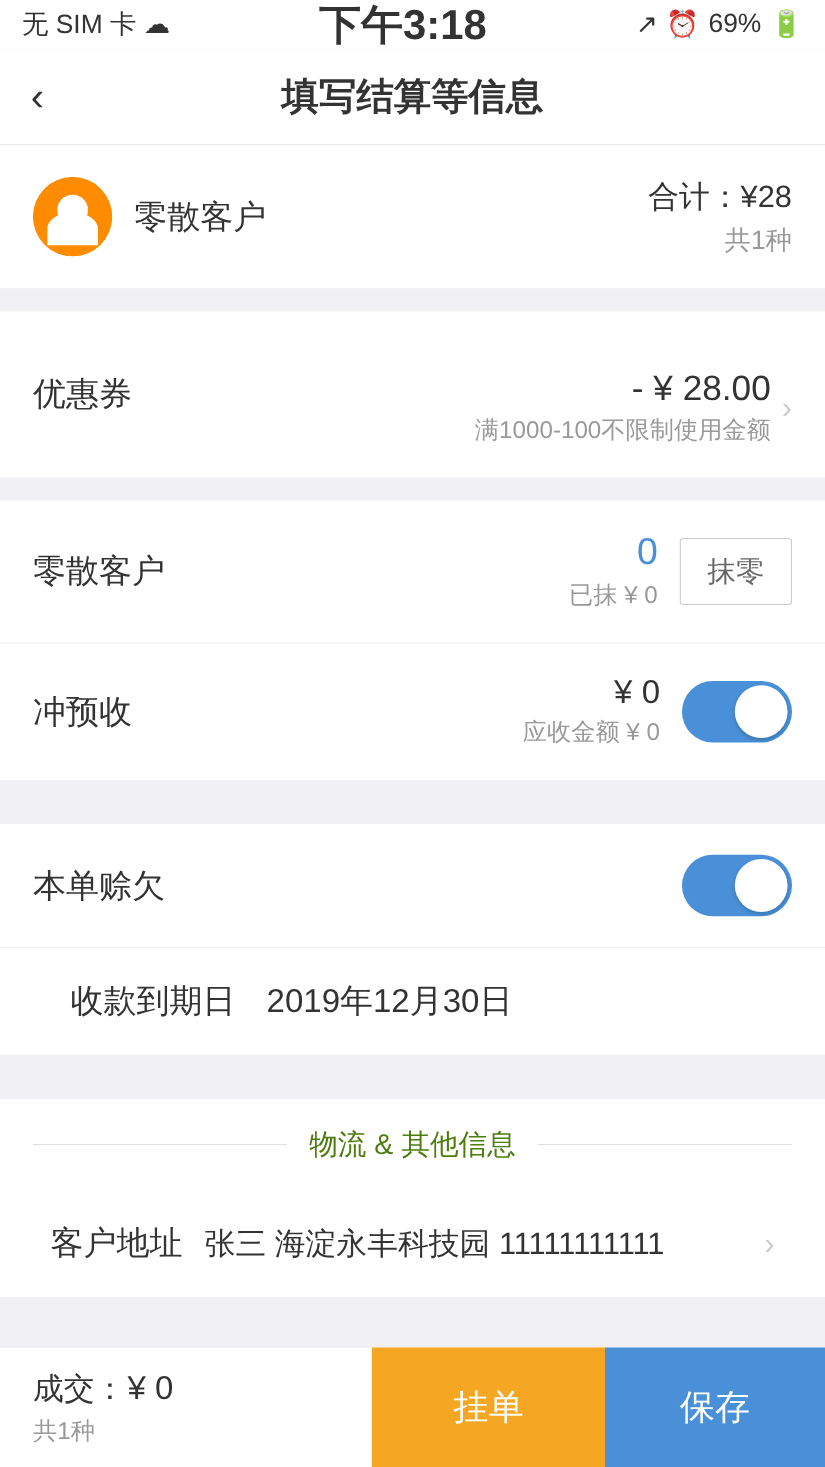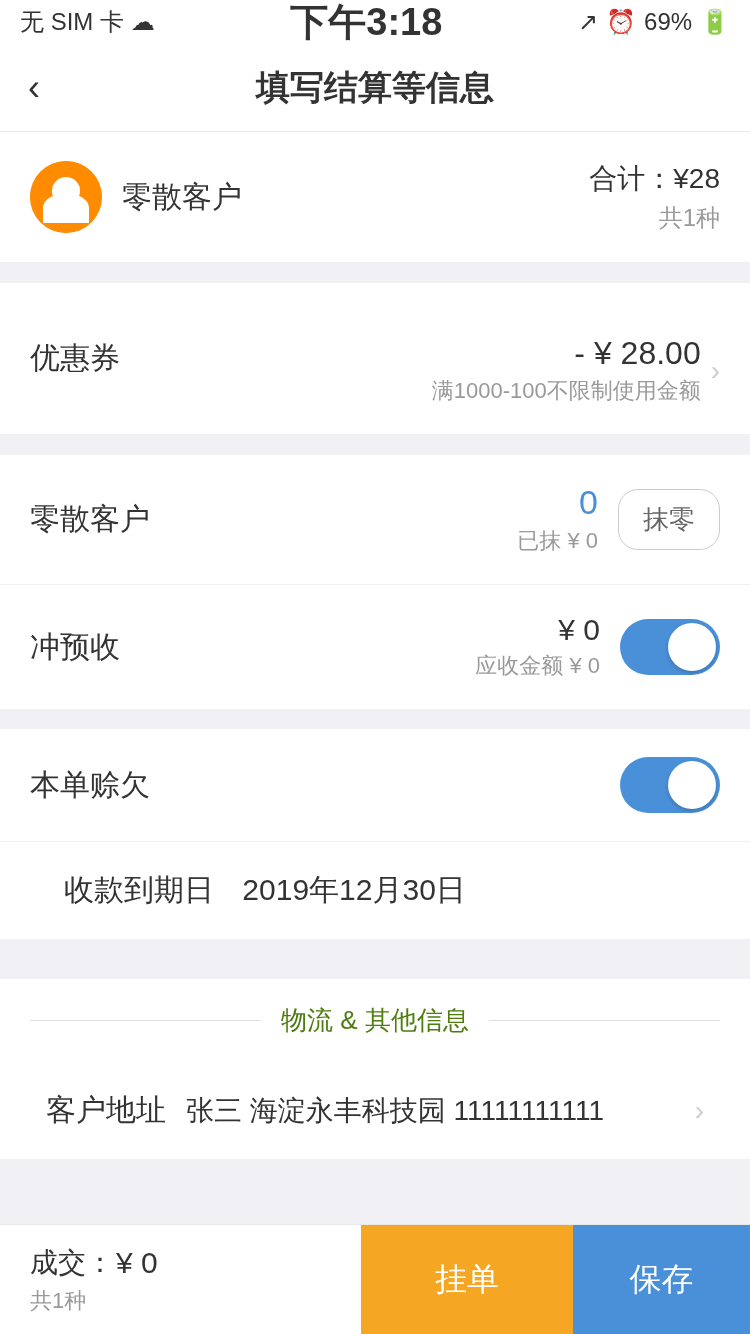--- a/index.html
+++ b/index.html
@@ -208,21 +208,21 @@
       color: #4a90d9;
       font-weight: 500;
     }
     .deal-amount-sub {
       font-size: 22px;
       color: #999;
       margin-top: 4px;
     }
     .round-btn {
       border: 1px solid #ccc;
-      border-radius: 20px;
+      border-radius: 3px;
       padding: 12px 24px;
       font-size: 26px;
       color: #666;
       background: #fff;
       cursor: pointer;
     }
 
     
     .prepay-row {
       padding: 28px 30px;
@@ -270,20 +270,21 @@
       height: 48px;
       background: #fff;
       border-radius: 50%;
       box-shadow: 0 2px 4px rgba(0,0,0,0.2);
     }
 
     
     .credit-section {
       background: #fff;
       margin-bottom: 20px;
+      margin-top: 20px;
     }
     .credit-row {
       padding: 28px 30px;
       display: flex;
       align-items: center;
       justify-content: space-between;
     }
     .credit-label {
       font-size: 30px;
       color: #333;
@@ -380,21 +381,21 @@
       background: #f5a623;
       display: flex;
       align-items: center;
       justify-content: center;
       font-size: 32px;
       color: #fff;
       font-weight: 500;
       cursor: pointer;
     }
     .bottom-btn-save {
-      width: 177px;
+      width: 200px;
       height: 110px;
       background: #4a90d9;
       display: flex;
       align-items: center;
       justify-content: center;
       font-size: 32px;
       color: #fff;
       font-weight: 500;
       cursor: pointer;
     }

